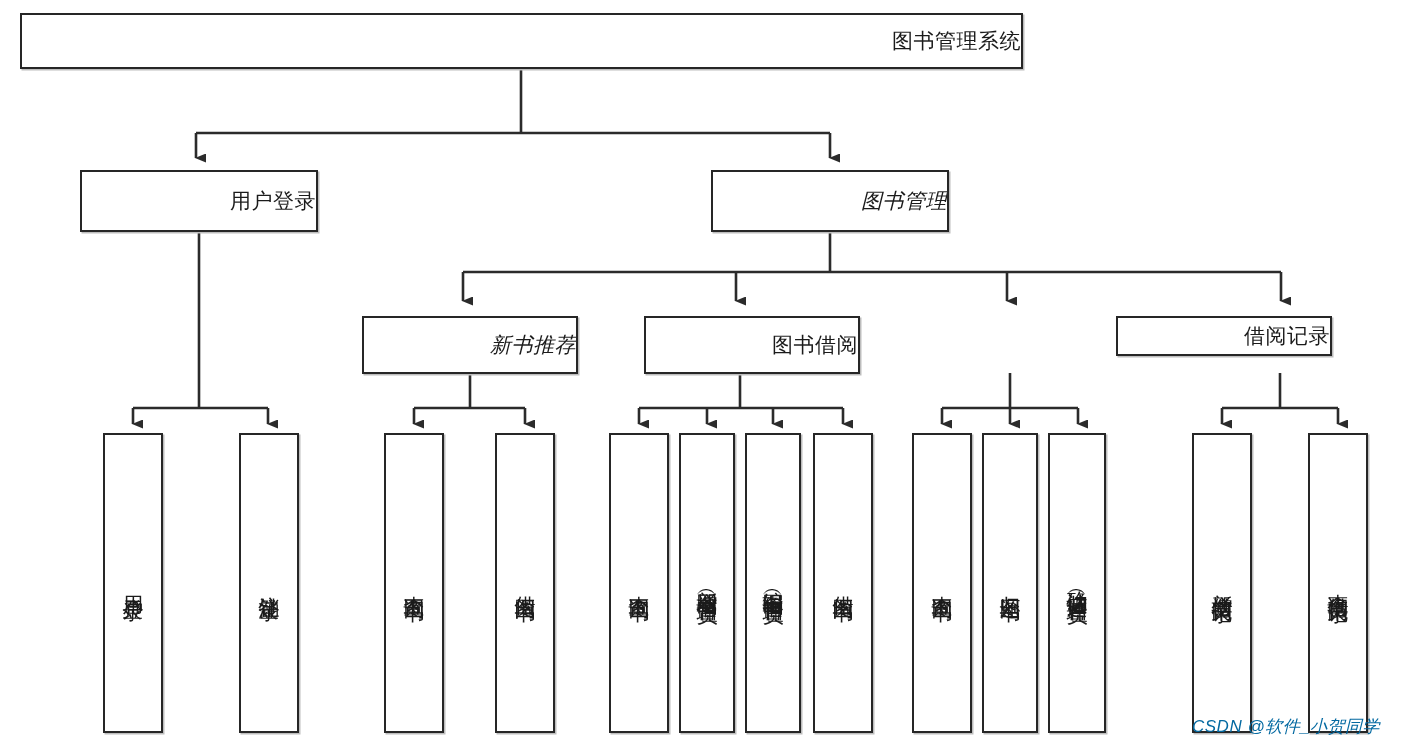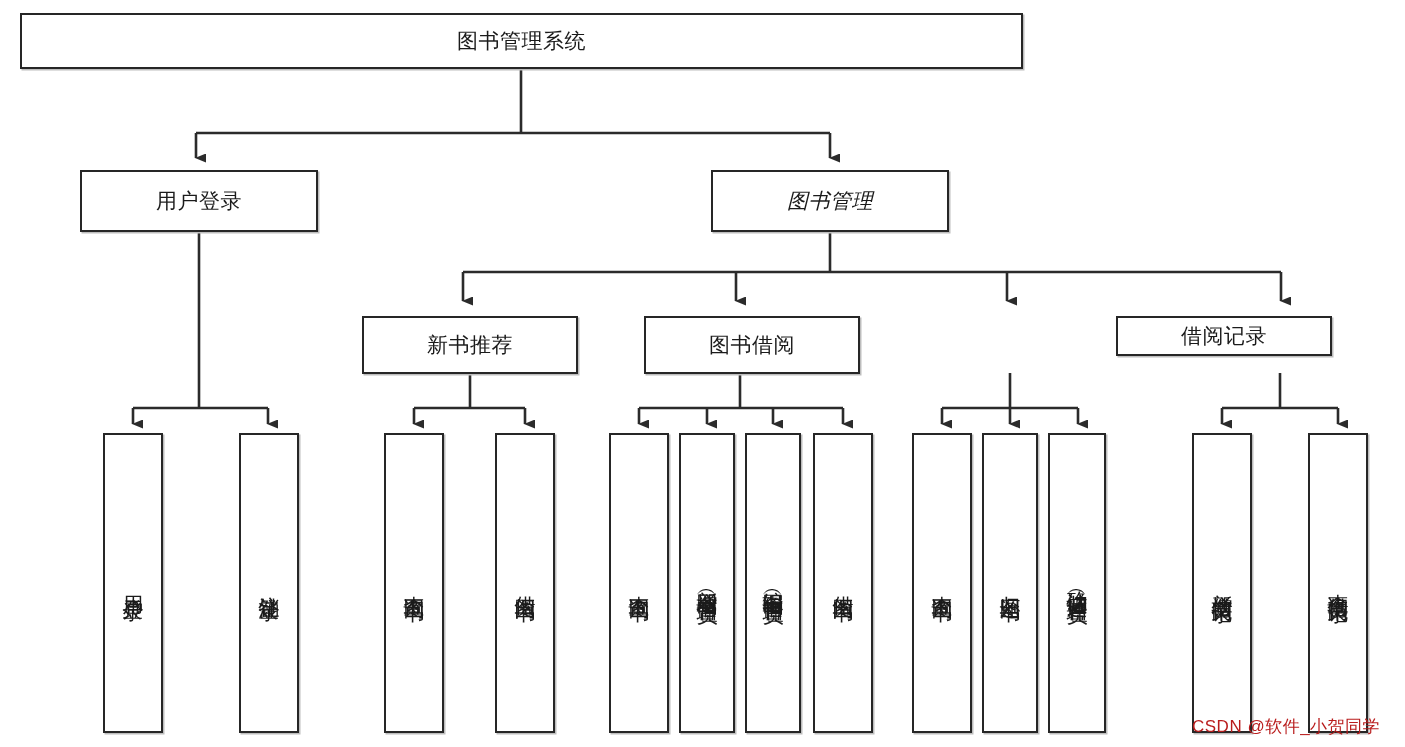--- a/index.html
+++ b/index.html
@@ -26,21 +26,21 @@
     height: 747px;
   }
   .node-box {
     position: absolute;
     box-sizing: border-box;
     background: #ffffff;
     border: 2.5px solid #262626;
     box-shadow: 1.5px 1.5px 0 0 #bdbdbd;
     display: flex;
     align-items: center;
-    justify-content: center;
+    justify-content: flex-end;
     overflow: hidden;
   }
   .node-label {
     color: #1b1b1b;
     font-size: 21px;
     line-height: 1.15;
     letter-spacing: 0.5px;
     white-space: nowrap;
     text-align: center;
   }
@@ -52,25 +52,26 @@
     writing-mode: vertical-rl;
     text-orientation: upright;
     font-size: 21px;
     letter-spacing: 2px;
     line-height: 1.05;
     white-space: nowrap;
     max-height: 292px;
   }
   .watermark {
     position: absolute;
-    color: #b91c1c;
+    color: #0369a1;
     font-size: 17px;
     white-space: nowrap;
     letter-spacing: 0.5px;
     user-select: none;
+    font-style: italic;
   }
 </style>
 </head>
 <body>
 
 <div id="diagram-root">
 
   <svg class="diagram-canvas" viewBox="0 0 1405 747" xmlns="http://www.w3.org/2000/svg">
     <defs>
       <marker id="arrowhead" markerWidth="9" markerHeight="11" refX="4.5" refY="10" orient="auto" markerUnits="userSpaceOnUse">
@@ -127,21 +128,21 @@
     <span class="node-label">图书管理系统</span>
   </div>
 
   <div class="node-box" style="left:80px; top:170px; width:238px; height:62px;">
     <span class="node-label">用户登录</span>
   </div>
   <div class="node-box" style="left:711px; top:170px; width:238px; height:62px;font-style:italic;">
     <span class="node-label">图书管理</span>
   </div>
 
-  <div class="node-box" style="left:362px; top:316px; width:216px; height:58px;">
+  <div class="node-box" style="left:362px; top:316px; width:216px; height:58px;font-style:italic;">
     <span class="node-label">新书推荐</span>
   </div>
   <div class="node-box" style="left:632px; top:316px; width:216px; height:58px;margin-left:12px;">
     <span class="node-label">图书借阅</span>
   </div>
   <div class="node-box" style="left:1116px; top:316px; width:216px; height:40px;">
     <span class="node-label">借阅记录</span>
   </div>
 
   <div class="node-box leaf" style="left:103px; top:433px; width:60px; height:300px;">

